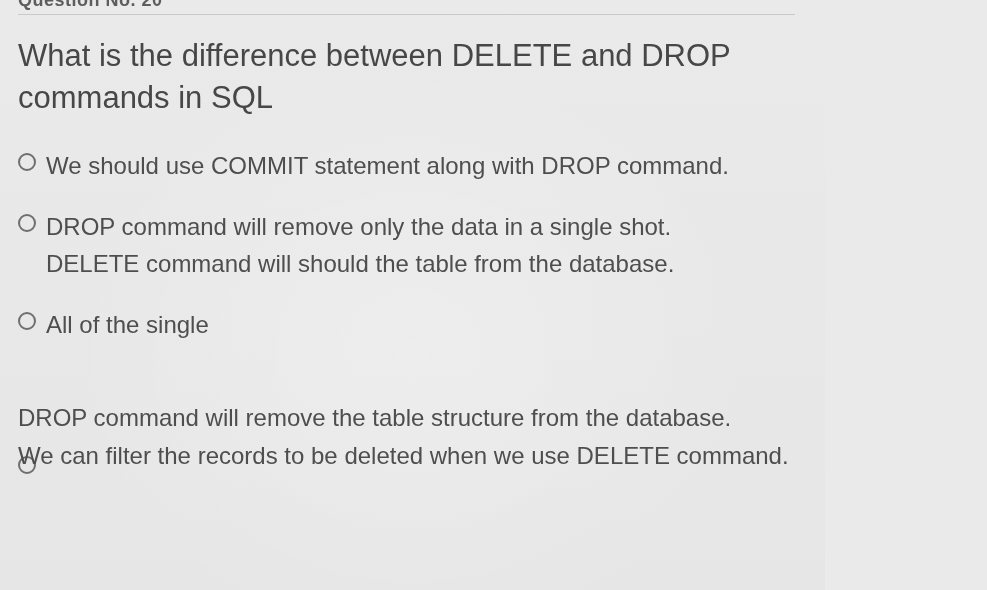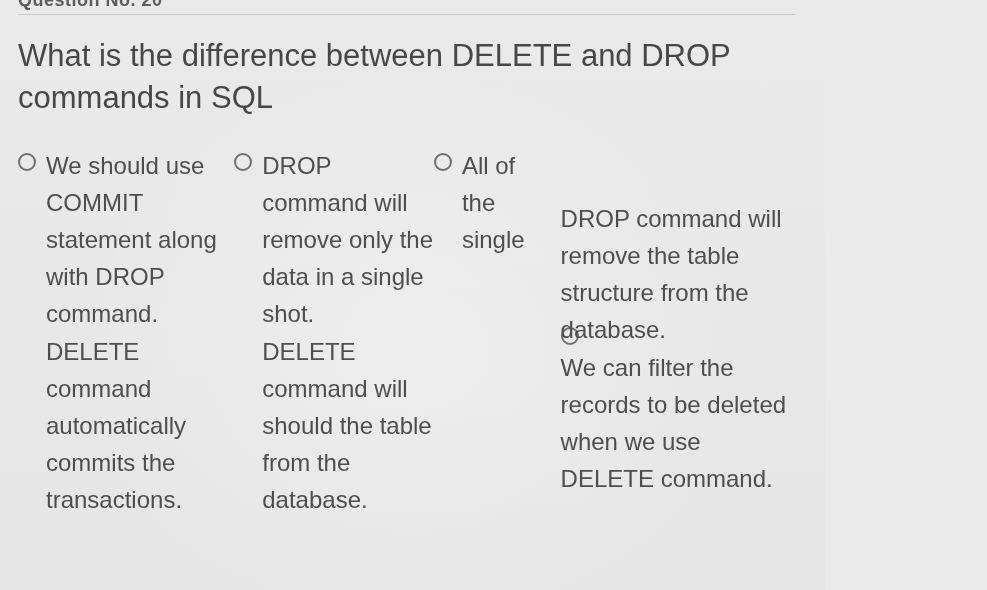--- a/index.html
+++ b/index.html
@@ -36,21 +36,21 @@
     margin: 0 0 20px 0;
   }
   .question {
     font-size: 31px;
     color: #474747;
     margin: 0 0 28px 0;
     line-height: 1.35;
   }
   .options {
     display: flex;
-    flex-direction: row;
+    flex-direction: column;
   }
   .option {
     display: flex;
     align-items: flex-start;
     margin-bottom: 24px;
   }
   .option.gap-after {
   }
   .radio {
     flex: 0 0 auto;
@@ -69,41 +69,39 @@
     line-height: 1.55;
   }
   .opt-text .line {
     display: block;
   }
   .option-4 .opt-text {
     margin-top: 32px;
     margin-left: -28px;
   }
   .option-4 {
-    align-items: center;
-    margin-left: 36px;
+    align-items: flex-end;
   }
 </style>
 </head>
 <body>
 
 <div class="page">
 
   <div class="header-remnant">Question No. 20</div>
   <hr class="divider">
 
   <div class="question">What is the difference between DELETE and DROP commands in SQL</div>
 
   <div class="options">
 
     <div class="option">
       <span class="radio"></span>
       <span class="opt-text">
         <span class="line">We should use COMMIT statement along with DROP command.</span>
-        <span class="line">DELETE command automatically commits the transactions.</span>
       </span>
     </div>
 
     <div class="option gap-after">
       <span class="radio"></span>
       <span class="opt-text">
         <span class="line">DROP command will remove only the data in a single shot.</span>
         <span class="line">DELETE command will should the table from the database.</span>
       </span>
     </div>

